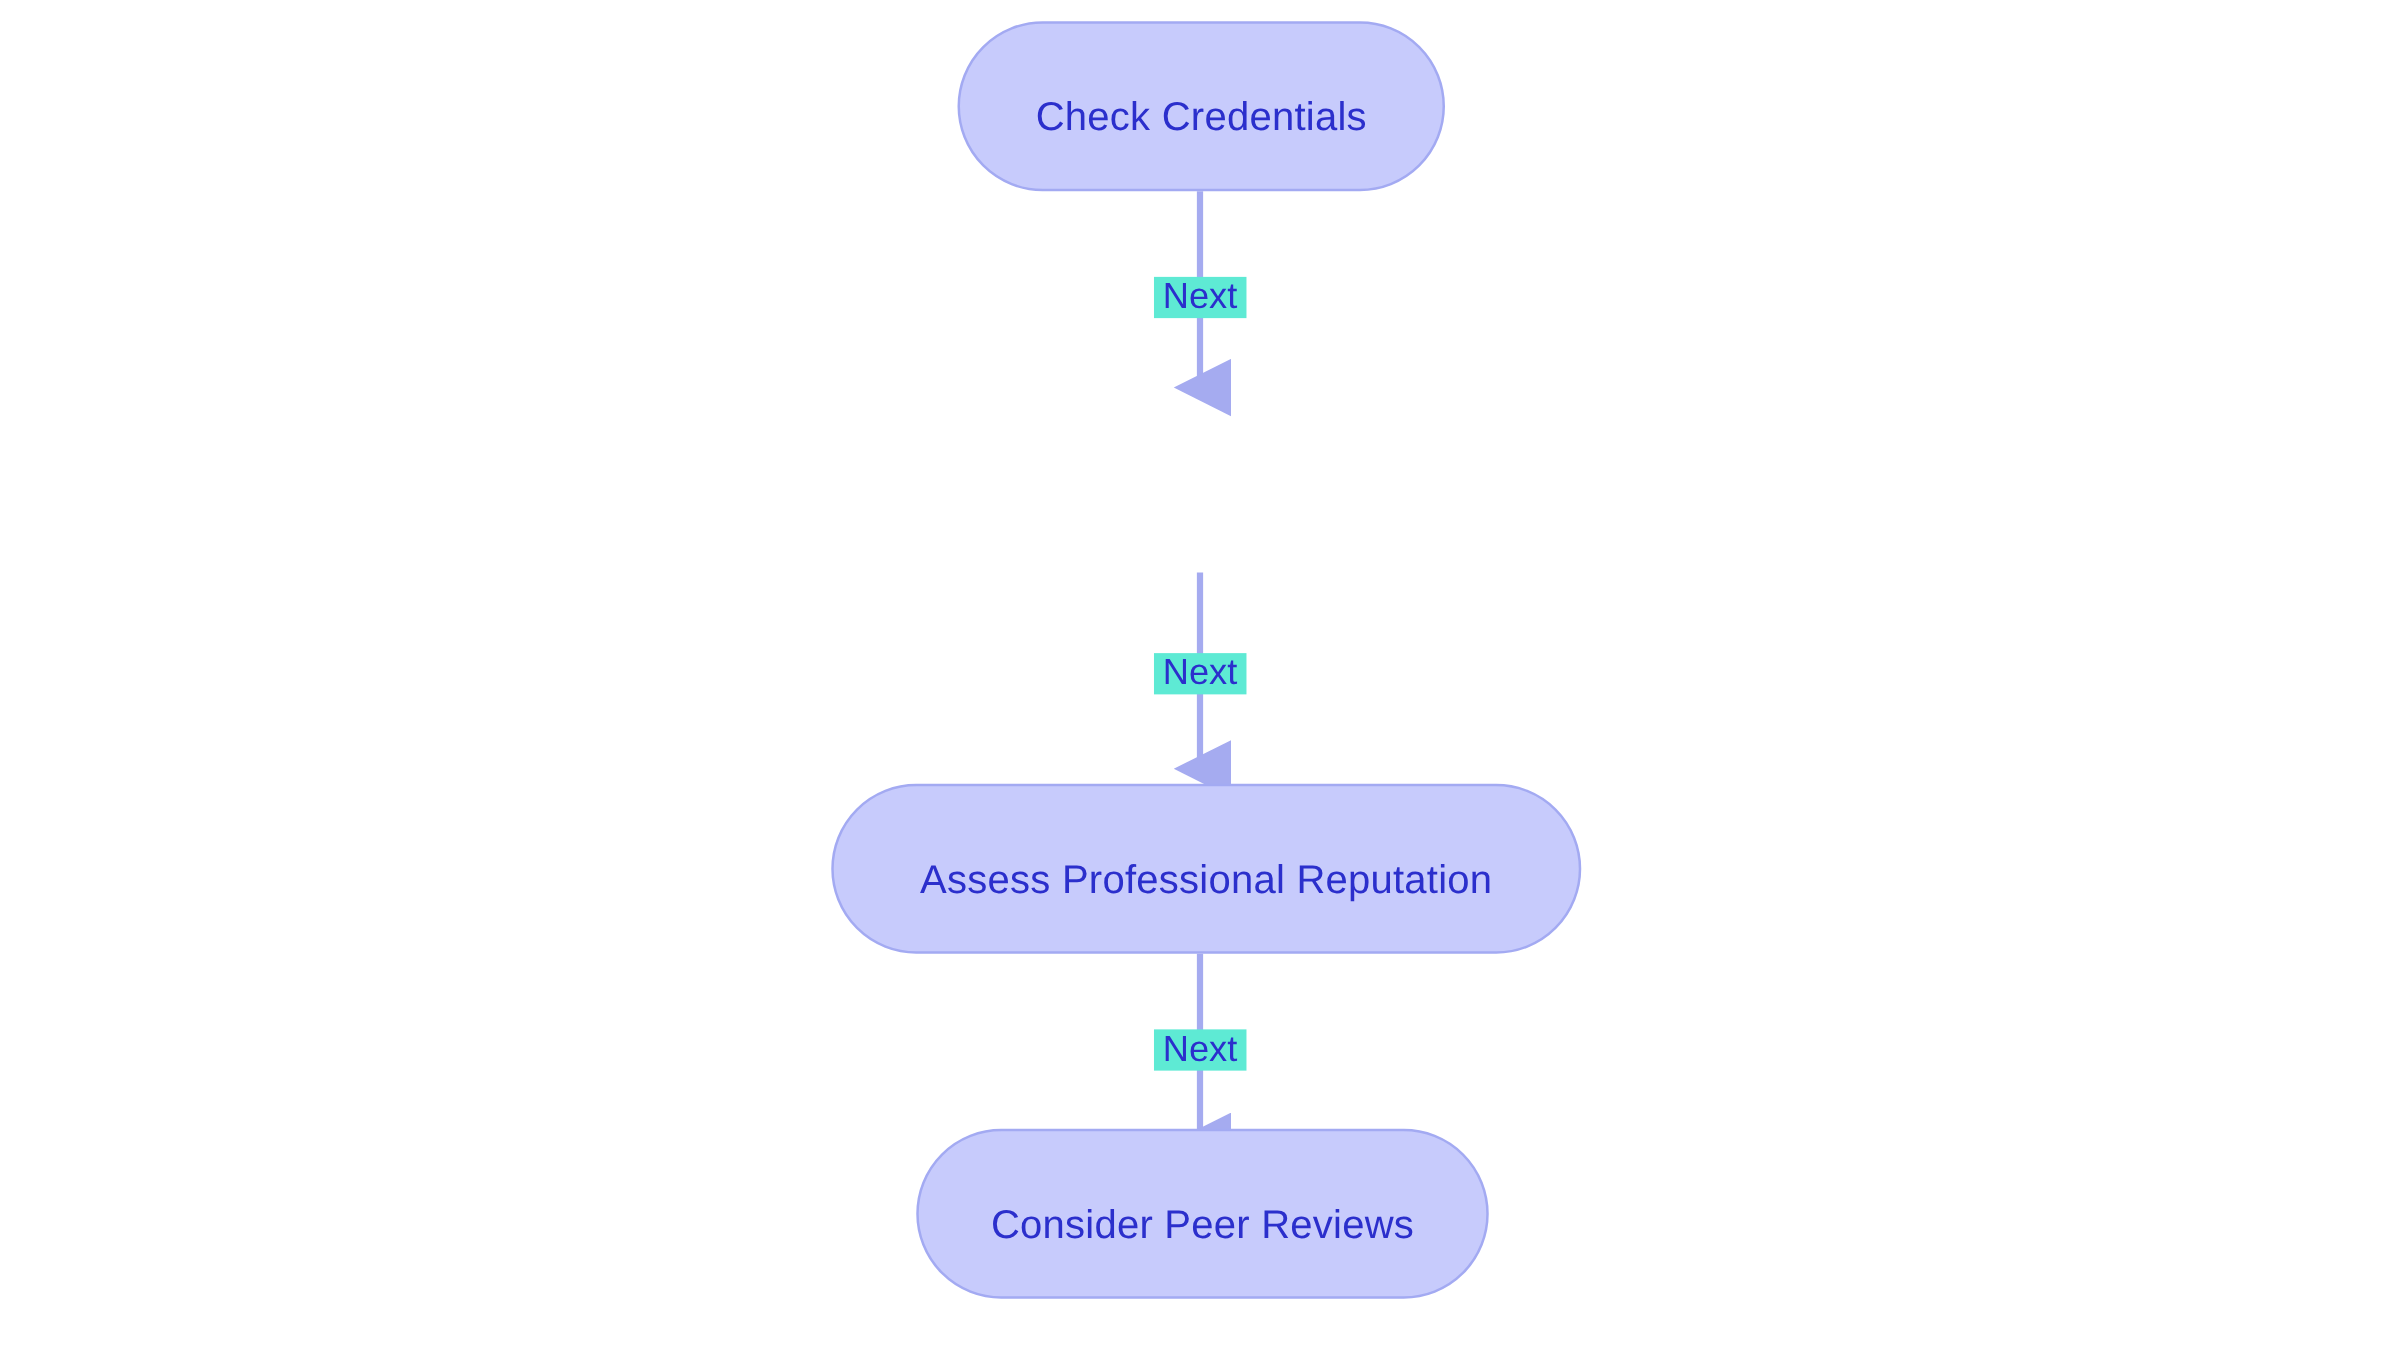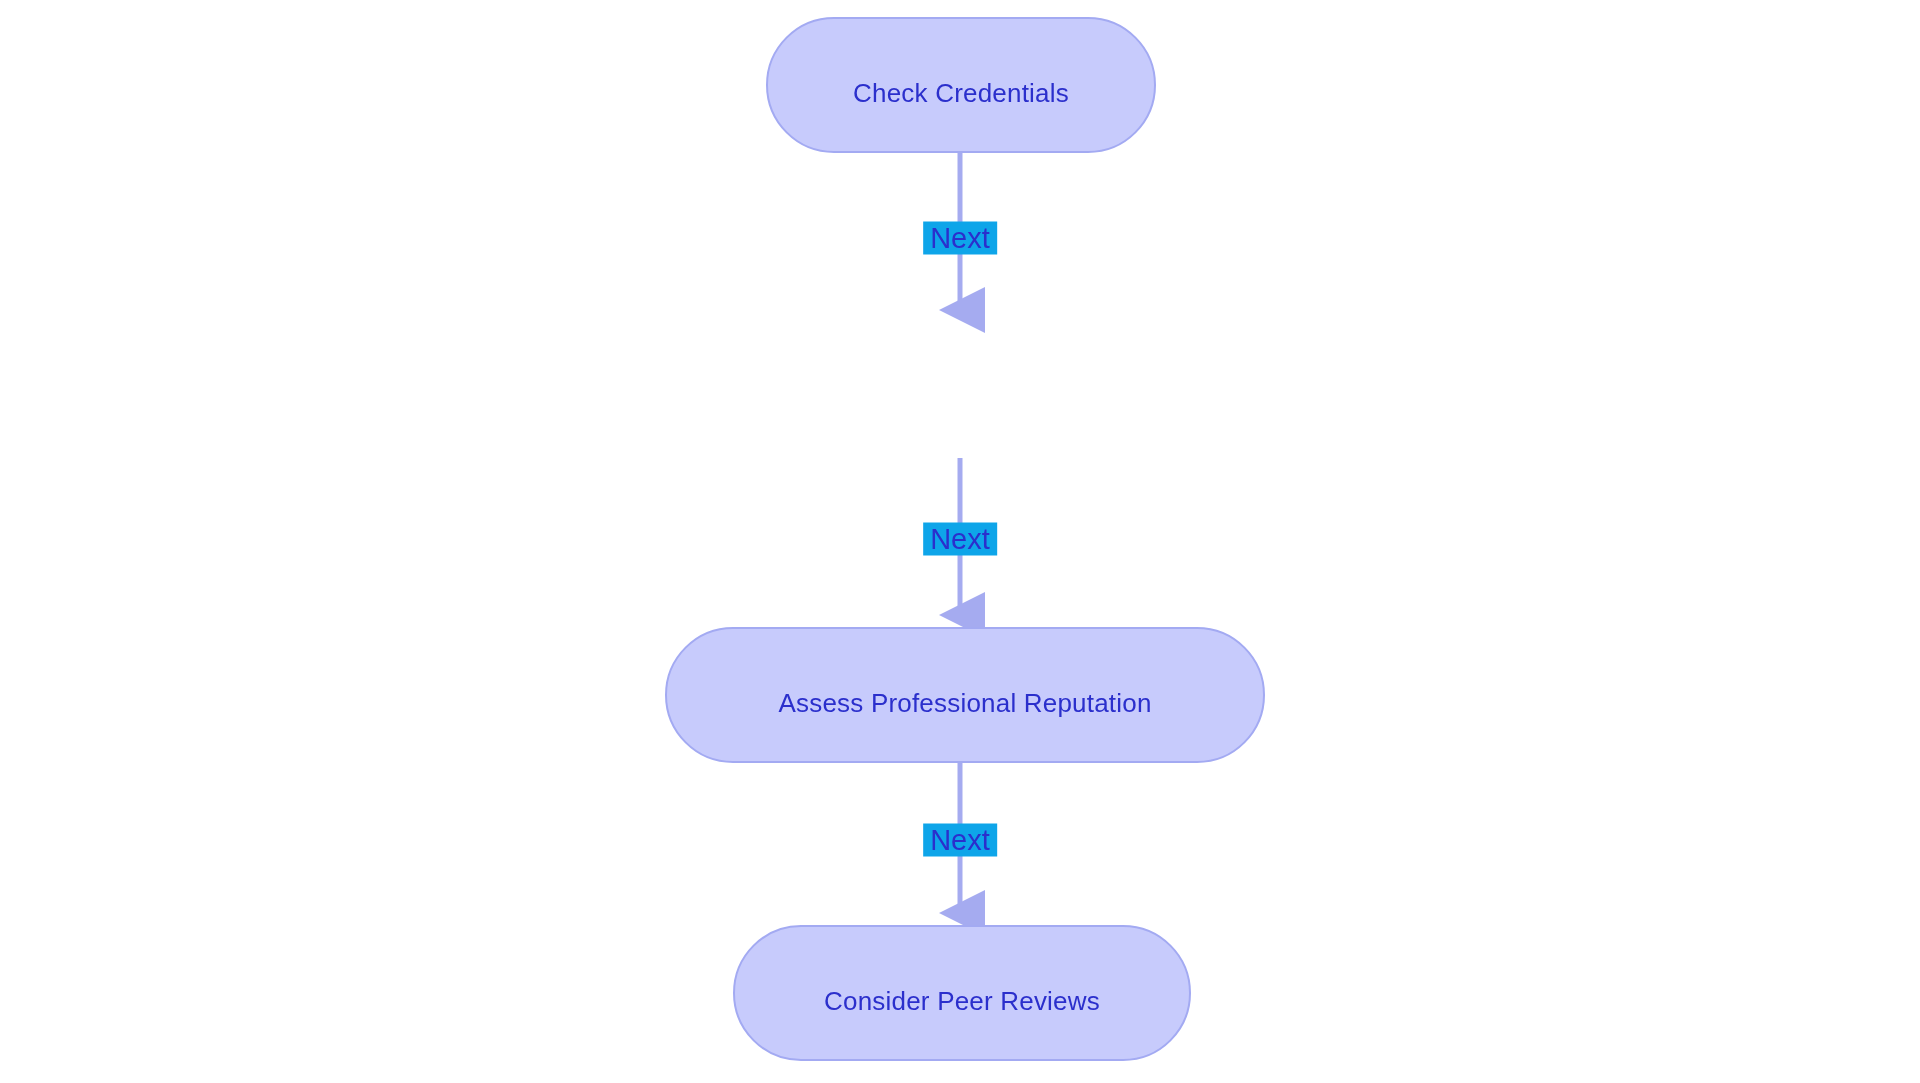--- a/index.html
+++ b/index.html
@@ -34,42 +34,42 @@
     background: #c7cbfc;
     border: 2px solid #a3aaf2;
     border-radius: 68px;
     display: flex;
     align-items: center;
     justify-content: center;
     z-index: 2;
   }
   .node-label {
     color: #2b2fcc;
-    font-size: 26px;
+    font-size: 32px;
     font-family: "Liberation Sans", sans-serif;
     font-weight: 400;
     letter-spacing: 0.2px;
     white-space: nowrap;
     line-height: 1;
     margin-top: 16px;
   }
   #node-0 { left: 766px; top: 17px;  width: 390px; }
   #node-1 { left: 750px; top: 322px; width: 422px; }
   #node-2 { left: 665px; top: 627px; width: 600px; }
-  #node-3 { left: 733px; top: 925px; width: 458px; align-items: center; }
+  #node-3 { left: 733px; top: 903px; width: 458px; align-items: center; }
 
   .edge-label {
     position: absolute;
     transform: translate(-50%, -50%);
     color: #2b2fcc;
     font-size: 29px;
     font-family: "Liberation Sans", sans-serif;
     font-weight: 400;
     line-height: 1;
-    background: #0ea5e9;
+    background: #5eead4;
     padding: 2px 7px;
     white-space: nowrap;
     z-index: 3;
   }
   #edge-label-0 { left: 960px; top: 238px; }
   #edge-label-1 { left: 960px; top: 539px; }
   #edge-label-2 { left: 960px; top: 840px; }
 </style>
 </head>
 <body>

